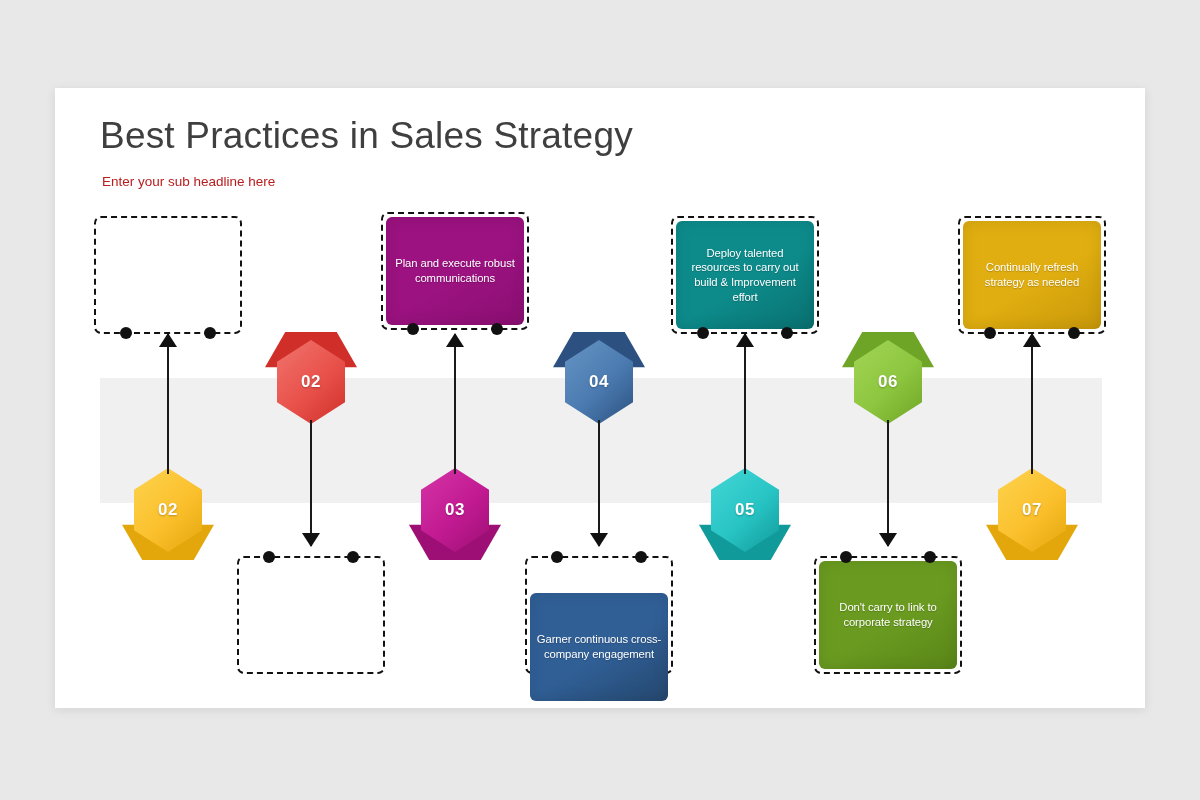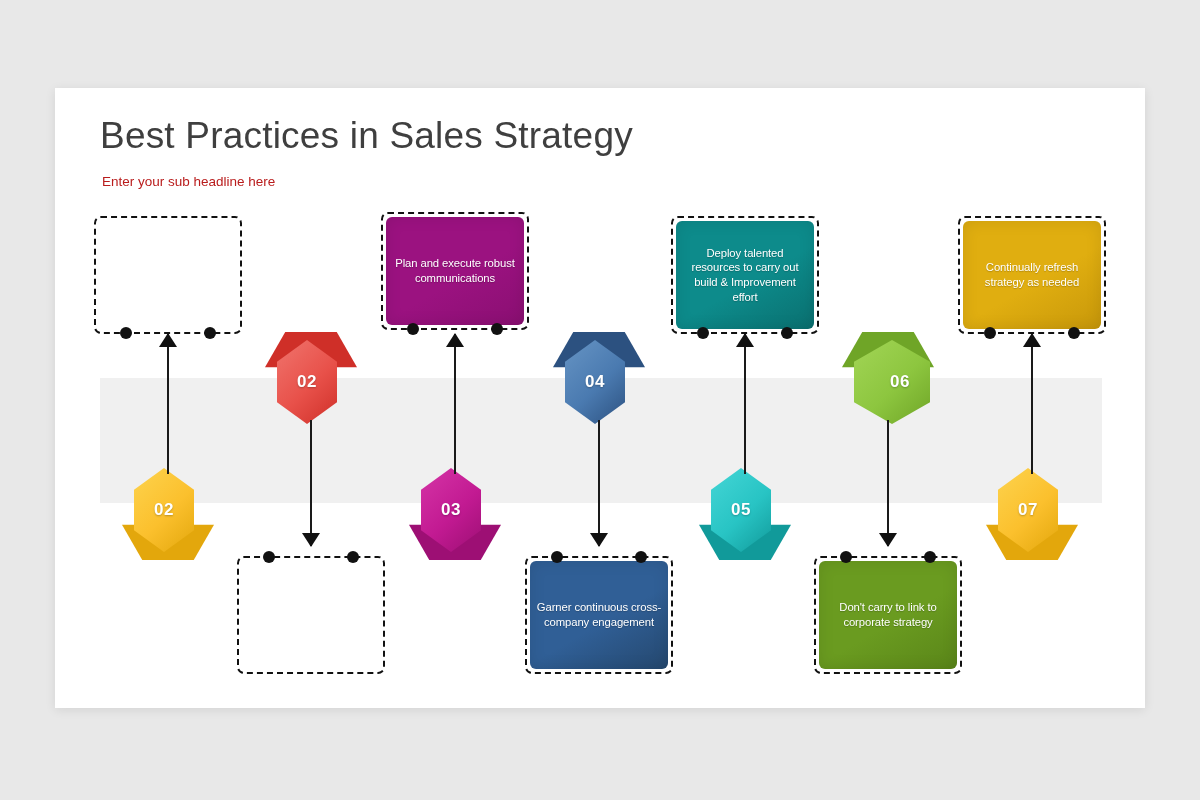--- a/index.html
+++ b/index.html
@@ -83,21 +83,21 @@
   .marker.low .collar{
     bottom:-4px;
     clip-path:polygon(0% 20%,100% 20%,78% 100%,22% 100%);
   }
   
   .marker.high .collar{
     top:-4px;
     clip-path:polygon(22% 0%,78% 0%,100% 80%,0% 80%);
   }
   .hex{
-    position:absolute;left:12px;top:4px;width:60px;height:84px;
+    position:absolute;left:12px;top:4px;width:68px;height:84px;
     clip-path:polygon(50% 0%,100% 26%,100% 74%,50% 100%,0% 74%,0% 26%);
     display:flex;align-items:center;justify-content:center;
     border-radius:4px;
   }
   .hex span{
     color:#fff;font-size:17px;font-weight:bold;
     text-shadow:0 1px 2px rgba(0,0,0,.25);
     letter-spacing:.5px;
   }
 </style>
@@ -147,21 +147,21 @@
         </div>
         <div class="marker low" style="left: 354px; top: 376px;">
           <div class="collar" style="background: linear-gradient(rgb(157, 15, 116) 0%, rgb(157, 15, 116) 100%);"></div>
           <div class="hex" style="background: linear-gradient(135deg, rgb(213, 52, 166) 0%, rgb(194, 26, 146) 55%, rgb(157, 15, 116) 100%);">
             <span>03</span>
           </div>
         </div>
         <div class="conn" style="left: 399px; top: 246px; height: 140px;"></div>
         <div class="arrow up" style="left: 391px; top: 245px;"></div>
         <div class="card bot" style="left: 470px; top: 468px;">
-          <div class="card-inner" style="background: linear-gradient(150deg, rgb(48, 95, 150) 0%, rgb(48, 95, 150) 55%, rgb(37, 72, 111) 100%);">
+          <div class="card-inner" style="background: linear-gradient(150deg, rgb(48, 95, 150) 0%, rgb(48, 95, 150) 55%, rgb(37, 72, 111) 100%); margin-top: 32px;">
             <div class="card-text">Garner continuous cross- company engagement</div>
           </div>
           <div class="dot l"></div>
           <div class="dot r"></div>
         </div>
         <div class="marker high" style="left: 498px; top: 248px;">
           <div class="collar" style="background: linear-gradient(rgb(44, 81, 128) 0%, rgb(44, 81, 128) 100%);"></div>
           <div class="hex" style="background: linear-gradient(135deg, rgb(102, 148, 196) 0%, rgb(74, 122, 176) 55%, rgb(44, 81, 128) 100%);">
             <span>04</span>
           </div>
@@ -185,21 +185,21 @@
         <div class="arrow up" style="left: 681px; top: 245px;"></div>
         <div class="card bot" style="left: 759px; top: 468px;">
           <div class="card-inner" style="background: linear-gradient(150deg, rgb(106, 155, 32) 0%, rgb(106, 155, 32) 55%, rgb(90, 134, 25) 100%);">
             <div class="card-text">Don't carry to link to corporate strategy</div>
           </div>
           <div class="dot l"></div>
           <div class="dot r"></div>
         </div>
         <div class="marker high" style="left: 787px; top: 248px;">
           <div class="collar" style="background: linear-gradient(rgb(111, 165, 39) 0%, rgb(111, 165, 39) 100%);"></div>
-          <div class="hex" style="background: linear-gradient(135deg, rgb(162, 213, 86) 0%, rgb(141, 198, 63) 55%, rgb(111, 165, 39) 100%); padding-left: 16px;">
+          <div class="hex" style="background: linear-gradient(135deg, rgb(162, 213, 86) 0%, rgb(141, 198, 63) 55%, rgb(111, 165, 39) 100%);">
             <span>06</span>
           </div>
         </div>
         <div class="conn" style="left: 832px; top: 332px; height: 126px;"></div>
         <div class="arrow down" style="left: 824px; top: 445px;"></div>
         <div class="card top" style="left: 903px; top: 128px;">
           <div class="card-inner" style="background: linear-gradient(150deg, rgb(224, 174, 16) 0%, rgb(224, 174, 16) 55%, rgb(200, 152, 10) 100%);">
             <div class="card-text">Continually refresh strategy as needed</div>
           </div>
           <div class="dot l"></div>

